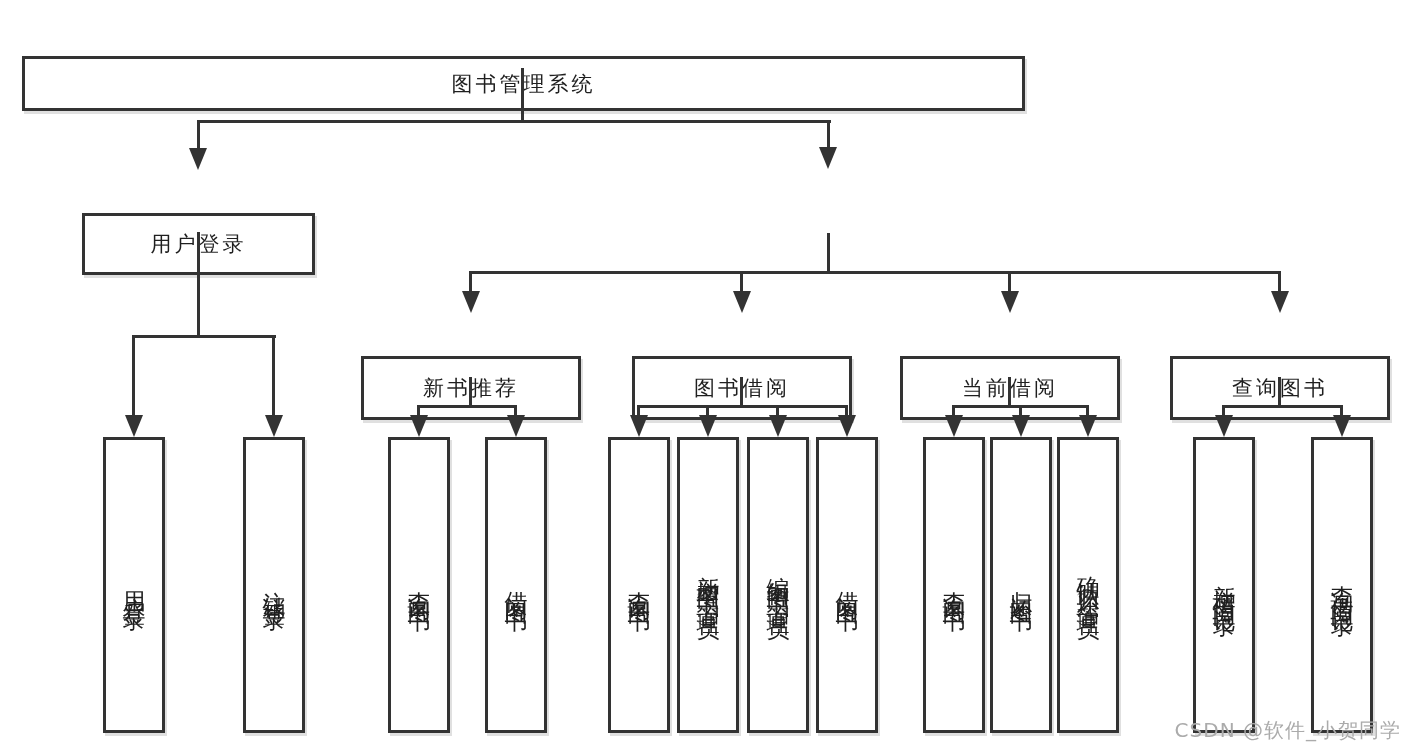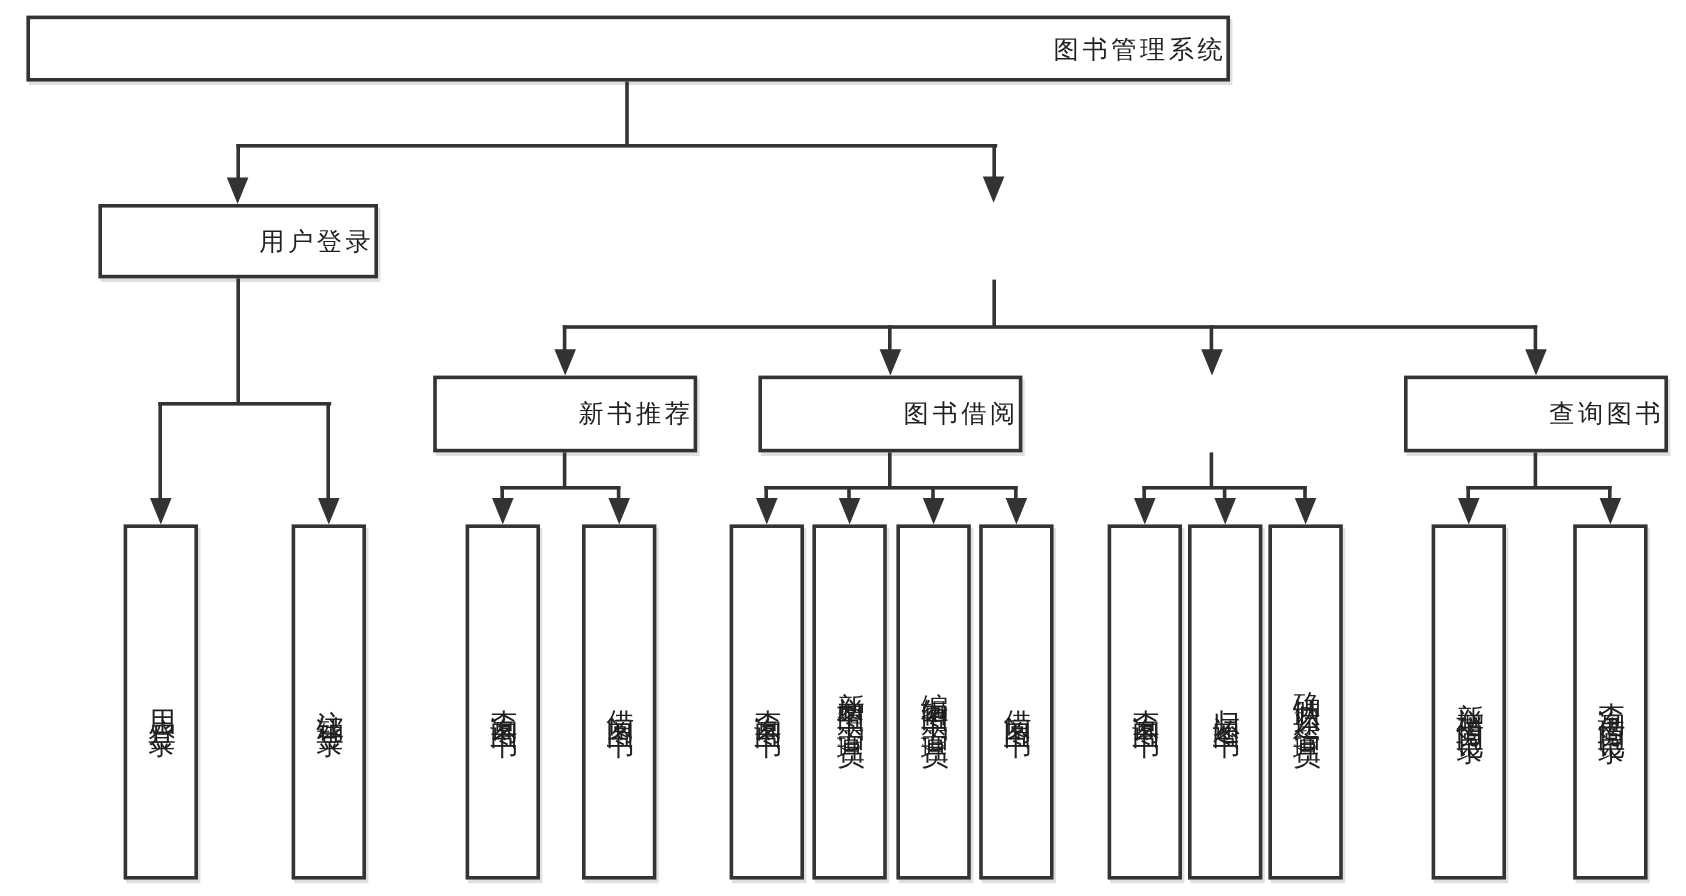--- a/index.html
+++ b/index.html
@@ -9,24 +9,25 @@
     background:#ffffff;
     overflow:hidden;
     font-family:"DejaVu Sans",sans-serif;
   }
   
   .hbox{
     position:absolute;
     box-sizing:border-box;
     border:3px solid #333333;
     background:#ffffff;
-    display:flex;align-items:center;justify-content:flex-end;
+    display:flex;align-items:center;justify-content:center;
     font-size:21px;letter-spacing:3px;color:#1f1f1f;
     box-shadow:2px 3px 0 rgba(0,0,0,0.12);
     white-space:nowrap;
+    margin-top:43px;
   }
   .leaf{
     position:absolute;
     box-sizing:border-box;
     width:62px;height:296px;top:437px;
     border:3px solid #333333;
     background:#ffffff;
     display:flex;align-items:center;justify-content:center;
     box-shadow:2px 3px 0 rgba(0,0,0,0.12);
   }
@@ -87,20 +88,23 @@
   <div class="vline" style="left:1008px;top:271px;height:22px;"></div>
   <div class="arrow" style="left:1001px;top:291px;"></div>
   <div class="vline" style="left:1278px;top:271px;height:22px;"></div>
   <div class="arrow" style="left:1271px;top:291px;"></div>
 
   <div class="hbox" style="left:361px;top:313px;width:220px;height:64px;">
     <span>新书推荐</span>
   </div>
   <div class="hbox" style="left:632px;top:313px;width:220px;height:64px;">
     <span>图书借阅</span>
+  </div>
+  <div class="hbox" style="left:900px;top:313px;width:220px;height:64px;">
+    <span>当前借阅</span>
   </div>
   <div class="hbox" style="left:1170px;top:313px;width:220px;height:64px;">
     <span>查询图书</span>
   </div>
 
   <div class="vline" style="left:469px;top:377px;height:30px;"></div>
   <div class="hline" style="left:417px;top:405px;width:100px;"></div>
   <div class="vline" style="left:417px;top:405px;height:12px;"></div>
   <div class="arrow" style="left:410px;top:415px;"></div>
   <div class="vline" style="left:514px;top:405px;height:12px;"></div>
@@ -170,14 +174,15 @@
     <span class="vtext">确认归还（管理员）</span>
   </div>
 
   <div class="leaf" style="left:1193px;">
     <span class="vtext">新增借阅记录</span>
   </div>
   <div class="leaf" style="left:1311px;">
     <span class="vtext">查询借阅记录</span>
   </div>
 
+  <div class="watermark">CSDN @软件_小贺同学</div>
 
 </div>
 
 </body></html>

